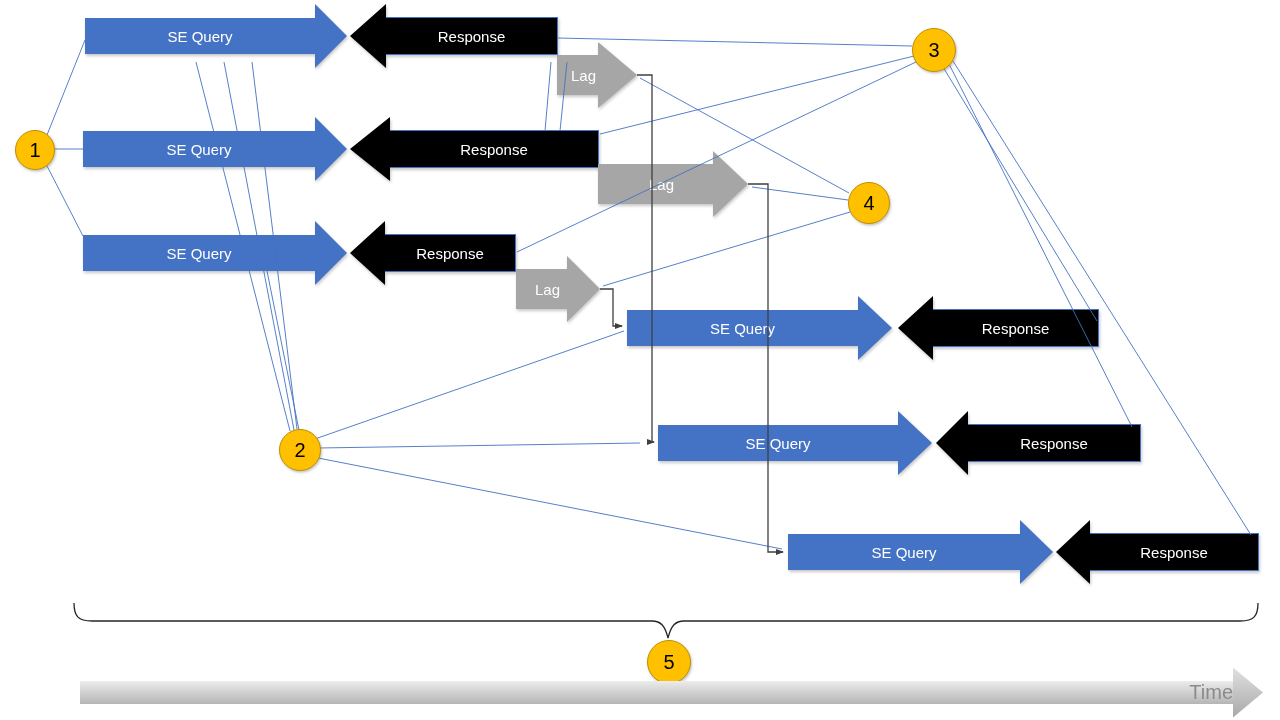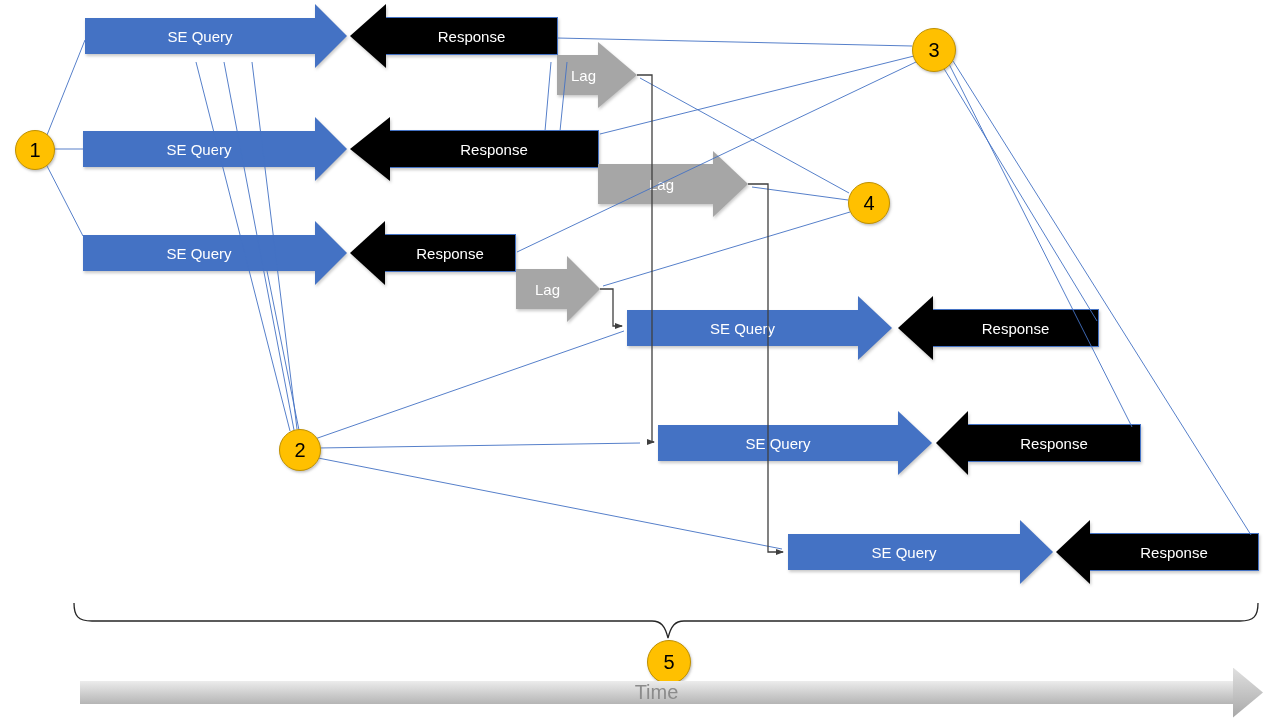--- a/index.html
+++ b/index.html
@@ -11,21 +11,21 @@
   .tip-right{clip-path:polygon(0 0,100% 50%,0 100%);}
   .tip-left{clip-path:polygon(100% 0,0 50%,100% 100%);}
   .a-label{position:absolute;top:0;height:100%;display:flex;align-items:center;justify-content:center;
            color:#fff;font-size:15px;white-space:nowrap;pointer-events:none;}
   .circle{position:absolute;border-radius:50%;display:flex;align-items:center;justify-content:center;
           font-size:20px;color:#000;box-shadow:1px 1.5px 2.5px rgba(120,120,120,.45);}
   #lines{position:absolute;left:0;top:0;width:1280px;height:720px;pointer-events:none;}
   .title{position:absolute;left:390px;top:591px;width:500px;text-align:center;font-size:21px;}
   .time-body{position:absolute;}
   .time-head{position:absolute;clip-path:polygon(0 0,100% 50%,0 100%);}
-  .time-label{position:absolute;text-align:center;font-size:20px;}
+  .time-label{position:absolute;text-align:right;font-size:20px;}
 </style>
 </head>
 <body>
 
 <div class="canvas">
   <div id="shapes">
       <div class="arrow" style="left: 85px; top: 4px; width: 262px; height: 64px;">
         <div class="a-body" style="left: 0px; top: 14px; width: 230px; height: 36px; background: rgb(68, 114, 196);"></div>
         <div class="a-tip tip-right" style="left: 230px; width: 32px; background: rgb(68, 114, 196);"></div>
         <span class="a-label" style="left: 0px; width: 230px;">SE Query</span>

